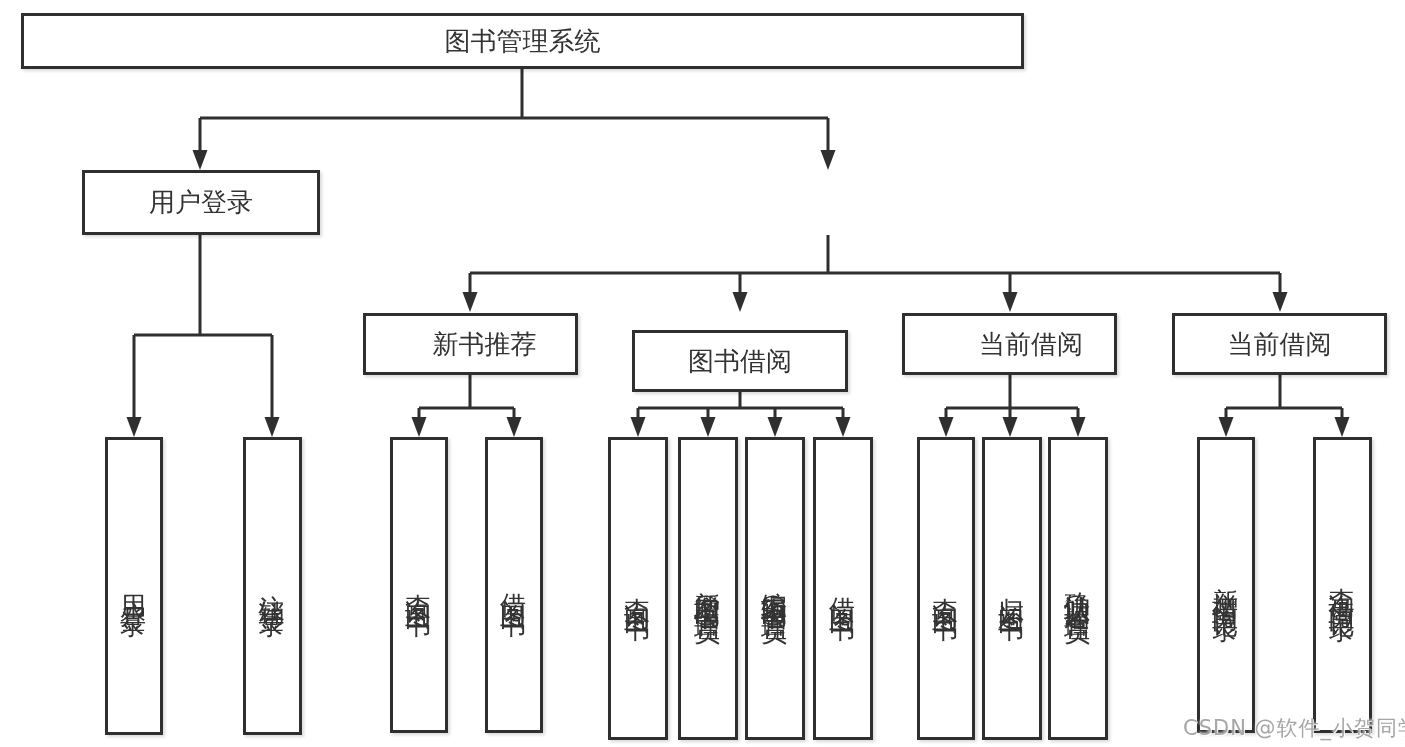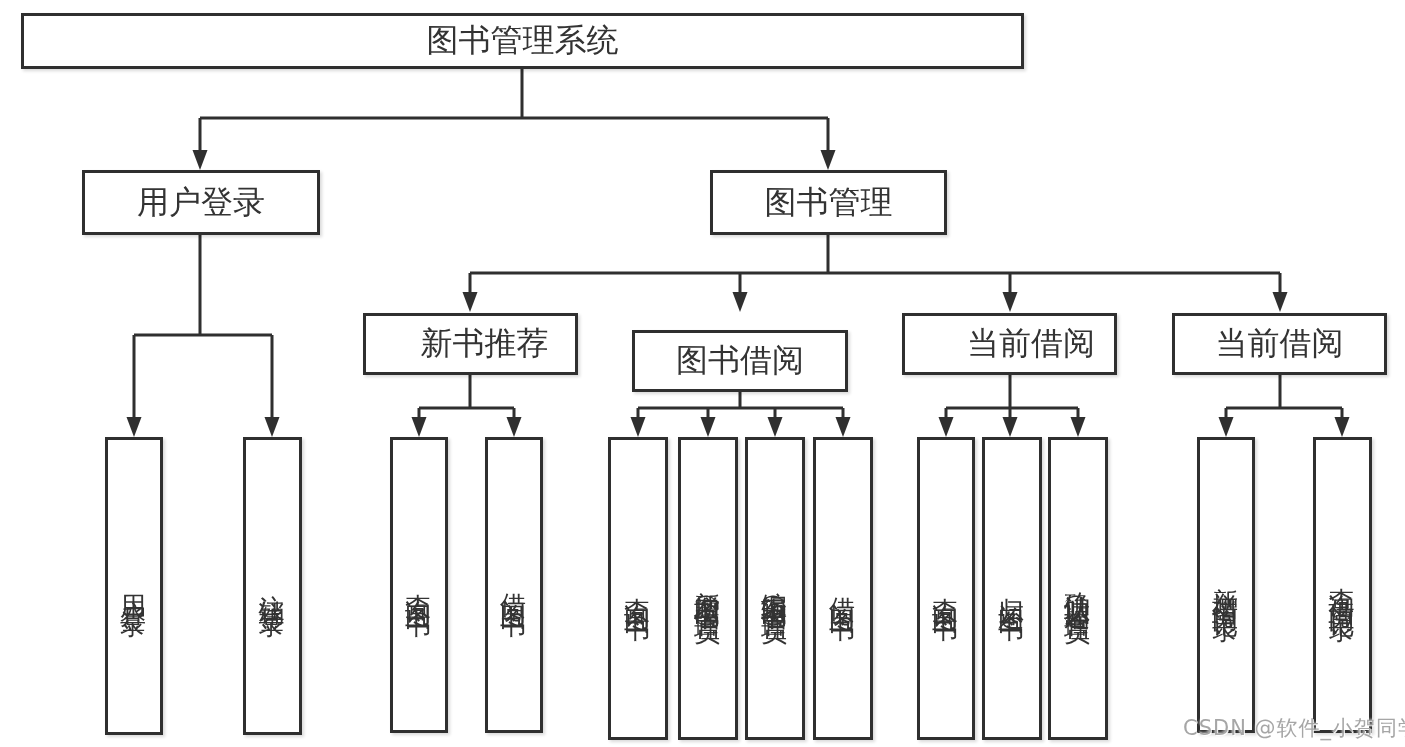--- a/index.html
+++ b/index.html
@@ -19,21 +19,21 @@
     font-family: "DejaVu Sans", "Liberation Sans", sans-serif;
     color: var(--text);
   }
   .box {
     position: absolute;
     background: #fff;
     border: 3px solid var(--line);
     display: flex;
     align-items: center;
     justify-content: center;
-    font-size: 32px;
+    font-size: 26px;
     color: var(--text);
     box-shadow: 2px 2px 3px rgba(0,0,0,0.15);
     z-index: 2;
   }
   .vbox {
     position: absolute;
     background: #fff;
     border: 3px solid var(--line);
     display: flex;
     align-items: center;
@@ -130,23 +130,20 @@
     </g>
   </svg>
 
   <div class="box" style="left:21px; top:13px; width:1003px; height:56px;">
     <span>图书管理系统</span>
   </div>
 
   <div class="box" style="left:82px; top:170px; width:238px; height:65px;">
     <span>用户登录</span>
   </div>
-  <div class="box" style="left:710px; top:170px; width:237px; height:65px;">
-    <span>图书管理</span>
-  </div>
 
   <div class="box" style="left:363px; top:313px; width:215px; height:62px;padding-left:28px;">
     <span>新书推荐</span>
   </div>
   <div class="box" style="left:632px; top:330px; width:216px; height:62px;">
     <span>图书借阅</span>
   </div>
   <div class="box" style="left:902px; top:313px; width:215px; height:62px;padding-left:43px;">
     <span>当前借阅</span>
   </div>

